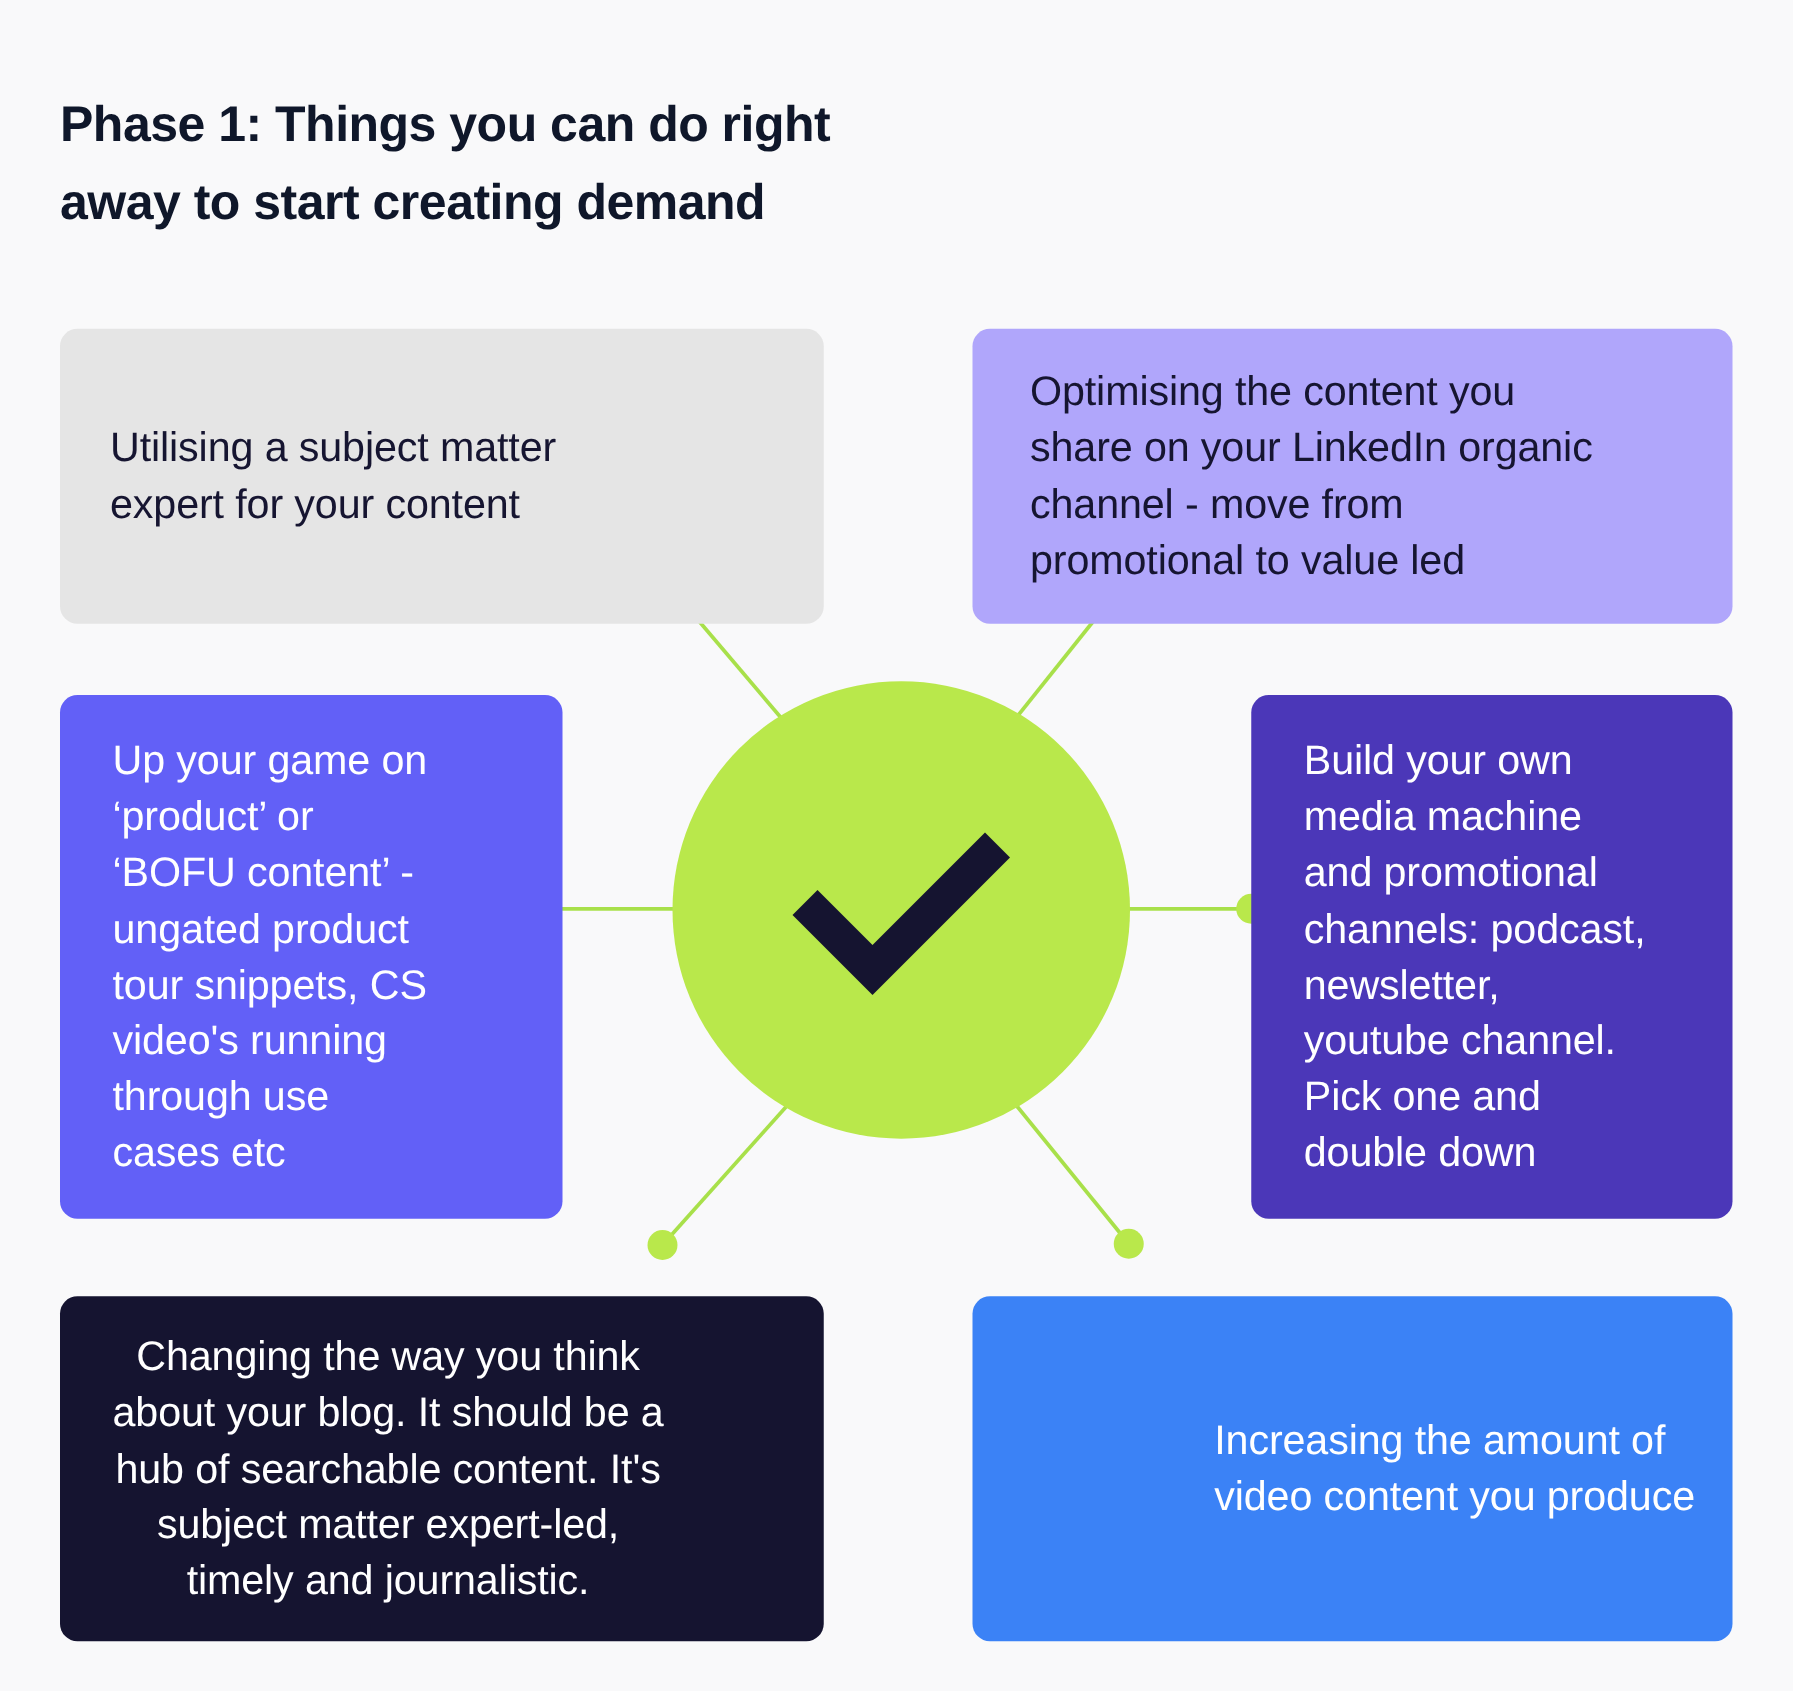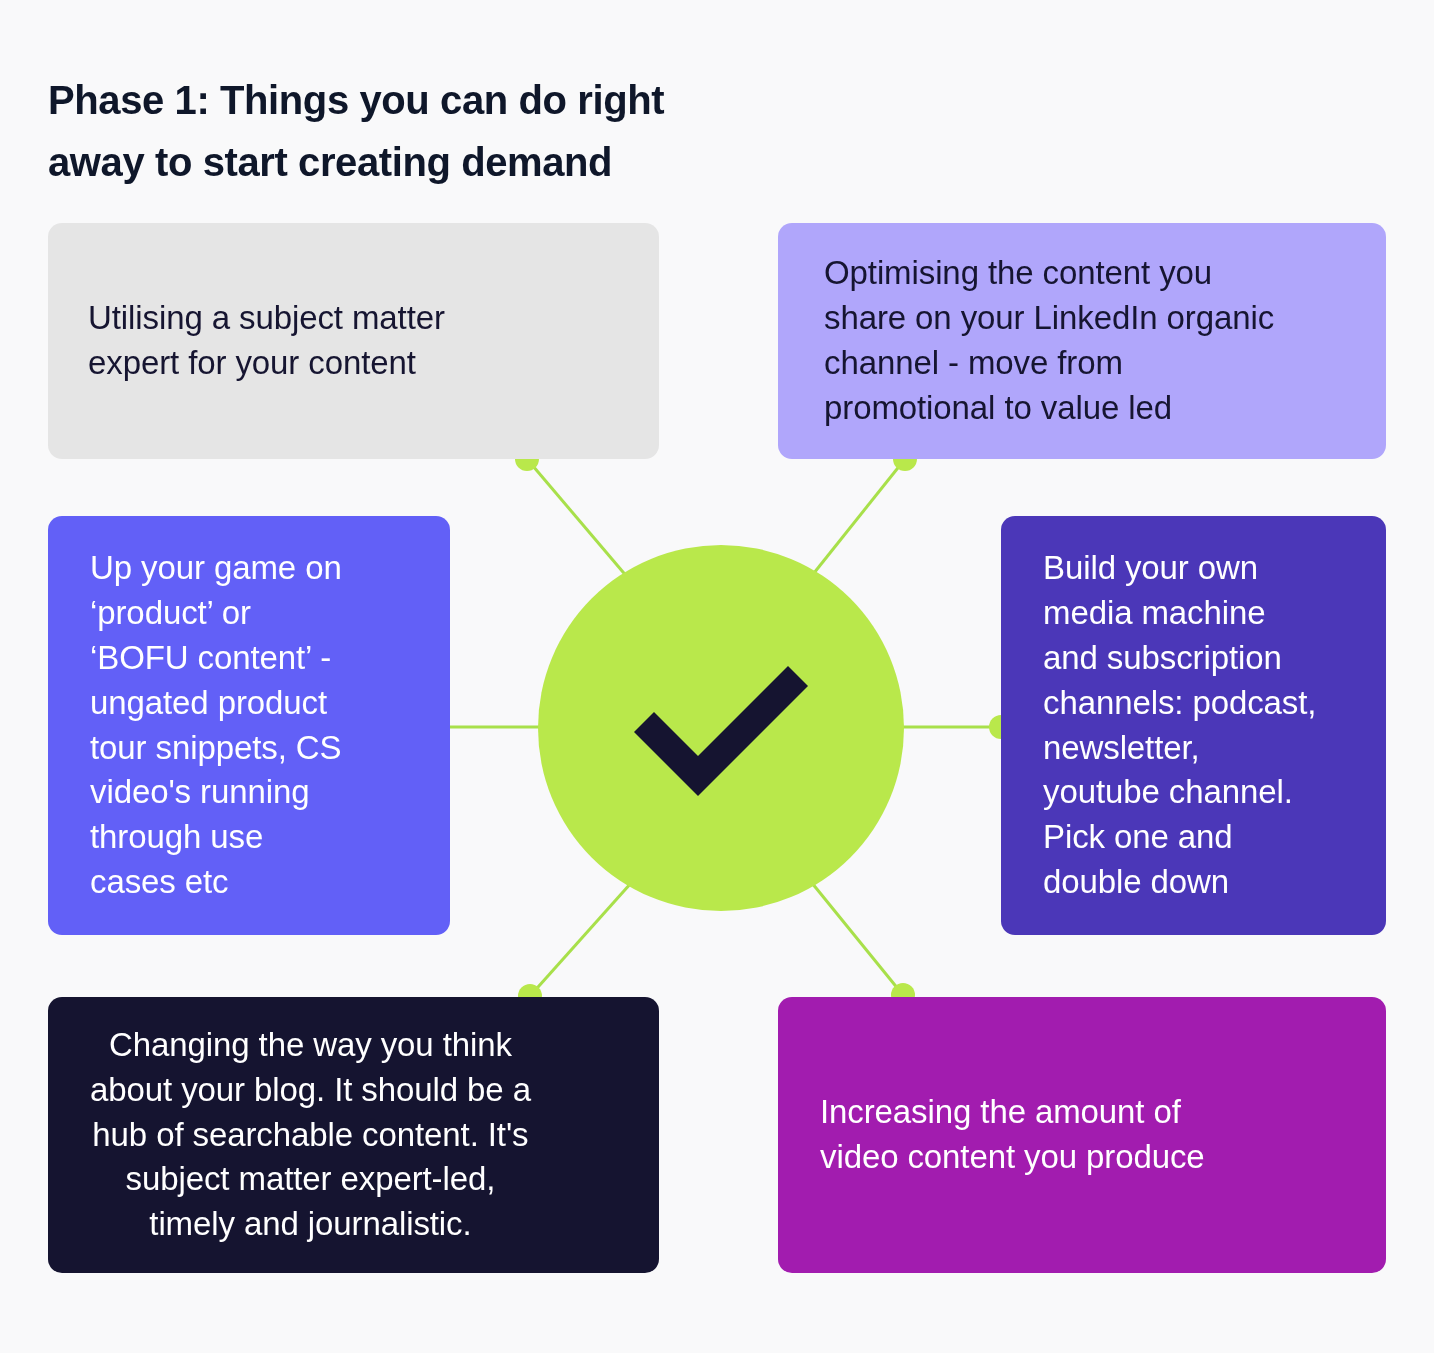--- a/index.html
+++ b/index.html
@@ -61,20 +61,21 @@
   
   .box {
     position: absolute;
     border-radius: 14px;
     box-sizing: border-box;
     display: flex;
     align-items: center;
     font-size: 33px;
     line-height: 1.36;
     letter-spacing: -0.1px;
+    margin-top: 40px;
   }
   .box .txt {
     display: block;
     white-space: pre-line;
   }
 
   
   #box-sme {
     left: 48px; top: 223px;
     width: 611px; height: 236px;
@@ -112,23 +113,24 @@
     width: 611px; height: 276px;
     background: #151430;
     color: #ffffff;
     padding: 0 30px 0 42px;
     text-align: center;
   }
   
   #box-video {
     left: 778px; top: 997px;
     width: 608px; height: 276px;
-    background: #a21caf;
-    color: #ffffff;
-    padding: 0 30px 0 42px;
+    background: #3b82f6;
+    color: #ffffff;
+    padding: 0 30px 0 26px;
+    justify-content: flex-end;
   }
 </style>
 </head>
 <body>
 
 <div id="canvas">
 
   <h1 id="title">Phase 1: Things you can do right
 away to start creating demand</h1>
 
@@ -178,21 +180,21 @@
 ungated product
 tour snippets, CS
 video's running
 through use
 cases etc</span>
   </div>
 
   <div class="box" id="box-media">
     <span class="txt">Build your own
 media machine
-and subscription
+and promotional
 channels: podcast,
 newsletter,
 youtube channel.
 Pick one and
 double down</span>
   </div>
 
   <div class="box" id="box-blog">
     <span class="txt">Changing the way you think
 about your blog. It should be a

